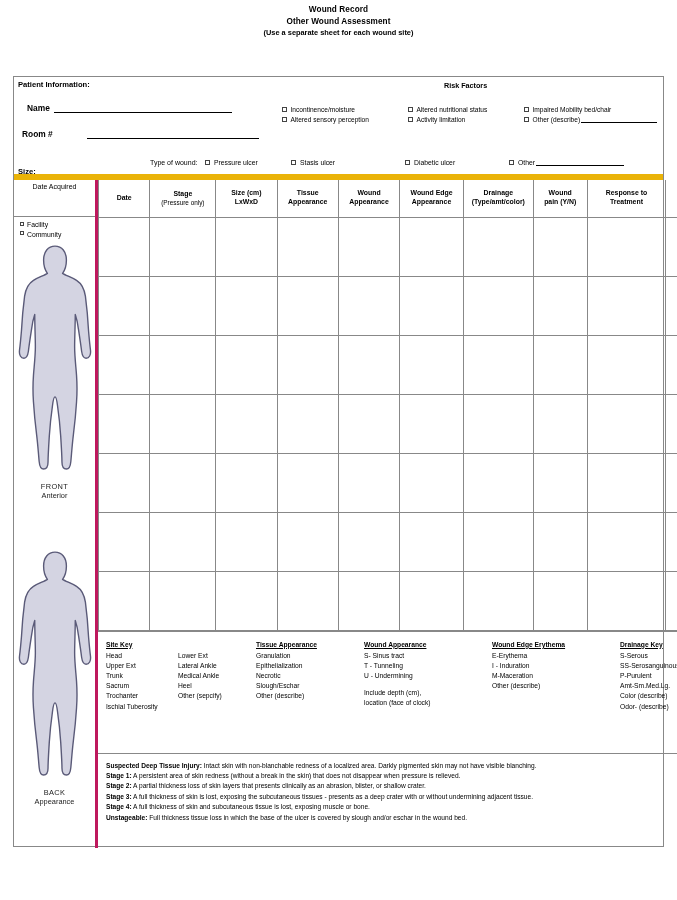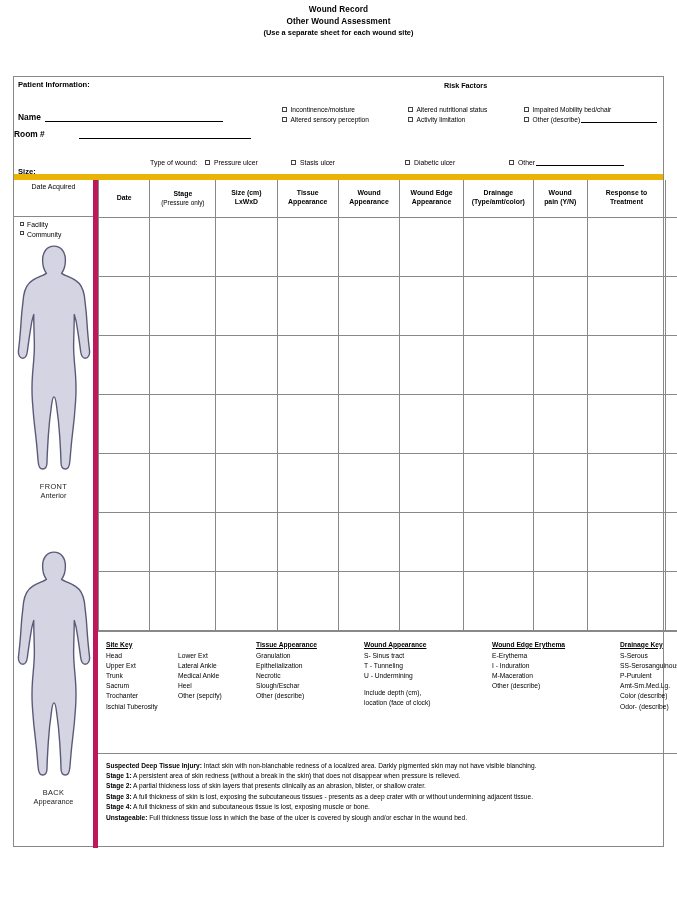--- a/index.html
+++ b/index.html
@@ -57,23 +57,23 @@
     align-items: flex-end;
     font-size: 8.4px;
     font-weight: bold;
   }
   .field-row .rule {
     display: inline-block;
     border-bottom: 1px solid #000;
     margin-left: 4px;
     height: 9px;
   }
-  #name-row { left: 4px; top: 26px; margin-top: 9px; }
+  #name-row { left: 13px; top: 26px; }
   #name-row .rule { width: 178px; }
-  #room-row { left: 0; top: 52px; gap: 30px; }
+  #room-row { left: 8px; top: 52px; gap: 30px; }
   #room-row .rule { width: 172px; }
 
   .site-label {
     position: absolute;
     left: 4px; top: 90px;
     font-size: 7.6px;
     font-weight: bold;
   }
 
   
@@ -135,21 +135,21 @@
   .tow-w3 { width: 104px; }
 
   
   .body-table-wrap {
     display: flex;
     height: 668px;
   }
   .body-col {
     width: 84px;
     flex: 0 0 84px;
-    border-right: 5px solid #be185d;
+    border-right: 3px solid #be185d;
     position: relative;
   }
   .table-col {
     flex: 1 1 auto;
     display: flex;
     flex-direction: column;
   }
 
   
   .da-head {

